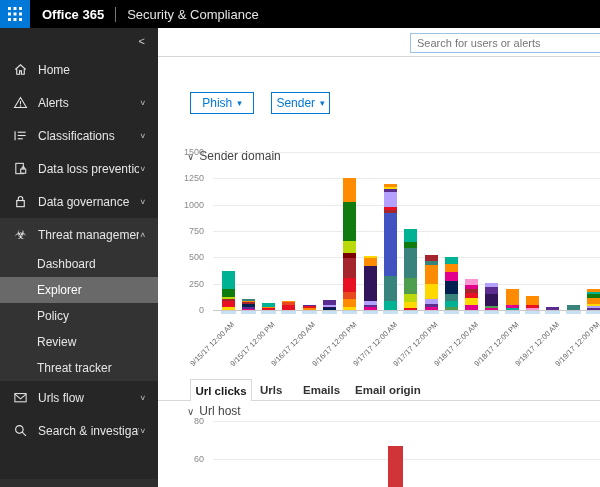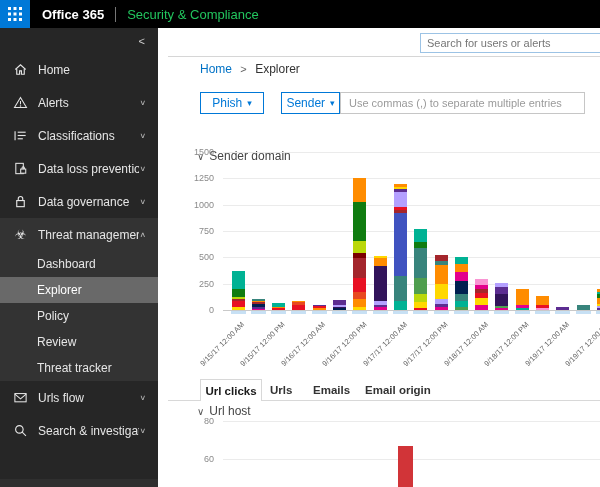--- a/index.html
+++ b/index.html
@@ -4,36 +4,36 @@
 <style>
   html,body{margin:0;padding:0;}
   body{width:600px;height:487px;overflow:hidden;position:relative;background:#fff;
        font-family:"Liberation Sans",sans-serif;-webkit-font-smoothing:antialiased;}
 
   
   .topbar{position:absolute;top:0;left:0;right:0;height:28px;background:#000;display:flex;align-items:center;z-index:30;}
   .waffle{width:30px;height:28px;background:#0078d7;display:flex;align-items:center;justify-content:center;cursor:pointer;}
   .brand{color:#fff;font-size:13px;font-weight:bold;margin-left:12px;white-space:nowrap;}
   .tb-divider{width:1px;height:15px;background:#777;margin:0 11px;}
-  .product{color:#22c55e;font-size:13px;white-space:nowrap;}
+  .product{color:#e5e5e5;font-size:13px;white-space:nowrap;}
 
   
   .sidebar{position:absolute;top:28px;left:0;width:158px;bottom:0;background:#262626;color:#e6e6e6;font-size:12px;z-index:20;}
   .collapse-row{height:25px;display:flex;justify-content:flex-end;align-items:center;padding-right:13px;color:#cfcfcf;font-size:11px;cursor:pointer;}
   .nav-item{height:33px;display:flex;align-items:center;padding:0 12px;cursor:pointer;}
   .nav-item .icon{width:17px;height:17px;margin-right:9px;flex:none;display:flex;align-items:center;justify-content:center;color:#e6e6e6;}
   .nav-item .lbl{flex:1;white-space:nowrap;overflow:hidden;}
   .chev{color:#b5b5b5;font-size:9px;transform:scaleY(.8);}
   .section{background:#333333;}
   .sub-item{height:26px;display:flex;align-items:center;padding-left:37px;cursor:pointer;white-space:nowrap;}
   .sub-item.selected{background:#696969;color:#fff;}
   .partial-item{position:absolute;bottom:0;left:0;right:0;height:8px;background:#2f2f2f;}
 
   
-  .content{position:absolute;left:158px;top:28px;right:0;bottom:0;background:#fff;overflow:hidden;margin-left:10px;}
+  .content{position:absolute;left:158px;top:28px;right:0;bottom:0;background:#fff;overflow:hidden;}
   .topstrip{position:absolute;top:0;left:0;right:0;height:28px;border-bottom:1px solid #d6d6d6;background:#fff;}
   .search-box{position:absolute;top:5px;left:252px;width:178px;height:16px;border:1px solid #9cc3e5;
               font-size:11px;color:#767676;padding:1px 6px;outline:none;font-family:"Liberation Sans",sans-serif;}
   .search-box::placeholder{color:#767676;}
   .breadcrumb{position:absolute;top:34px;left:32px;font-size:12px;color:#333;}
   .breadcrumb .bc-link{color:#0072c6;cursor:pointer;}
   .breadcrumb .bc-sep{margin:0 5px;color:#666;font-size:11px;}
 
   .filter-btn{position:absolute;top:64px;height:22px;border:1px solid #0078d7;color:#0078d7;background:#fff;
               font-size:12px;display:flex;align-items:center;justify-content:center;cursor:pointer;box-sizing:border-box;}
@@ -178,35 +178,29 @@
       </div>
     </div>
   <div class="partial-item"></div>
 </div>
 
 <div class="content">
   <div class="topstrip">
     <input class="search-box" type="text" placeholder="Search for users or alerts" style="">
   </div>
 
-  <div class="breadcrumb">
-    <span class="bc-link">Home</span>
-    <span class="bc-sep">&gt;</span>
-    <span>Explorer</span>
-  </div>
 
   <div class="filter-btn" style="left:32px;width:64px;">
     <span>Phish</span>
     <span class="caret">▾</span>
   </div>
   <div class="filter-btn" style="left:113px;width:59px;">
     <span>Sender</span>
     <span class="caret">▾</span>
   </div>
-  <input class="filter-input" type="text" placeholder="Use commas (,) to separate multiple entries" style="">
 
   <div class="sec-label" style="top:121px;">
     <span class="sec-chev">∨</span><span>Sender domain</span>
   </div>
 
   <div id="chart1" style="position:absolute;inset:0;">
       <div class="gridline" style="top: 124px;"></div>
       <div class="ylab" style="top: 119px;">1500</div>
       <div class="gridline" style="top: 150.3px;"></div>
       <div class="ylab" style="top: 145.3px;">1250</div>

